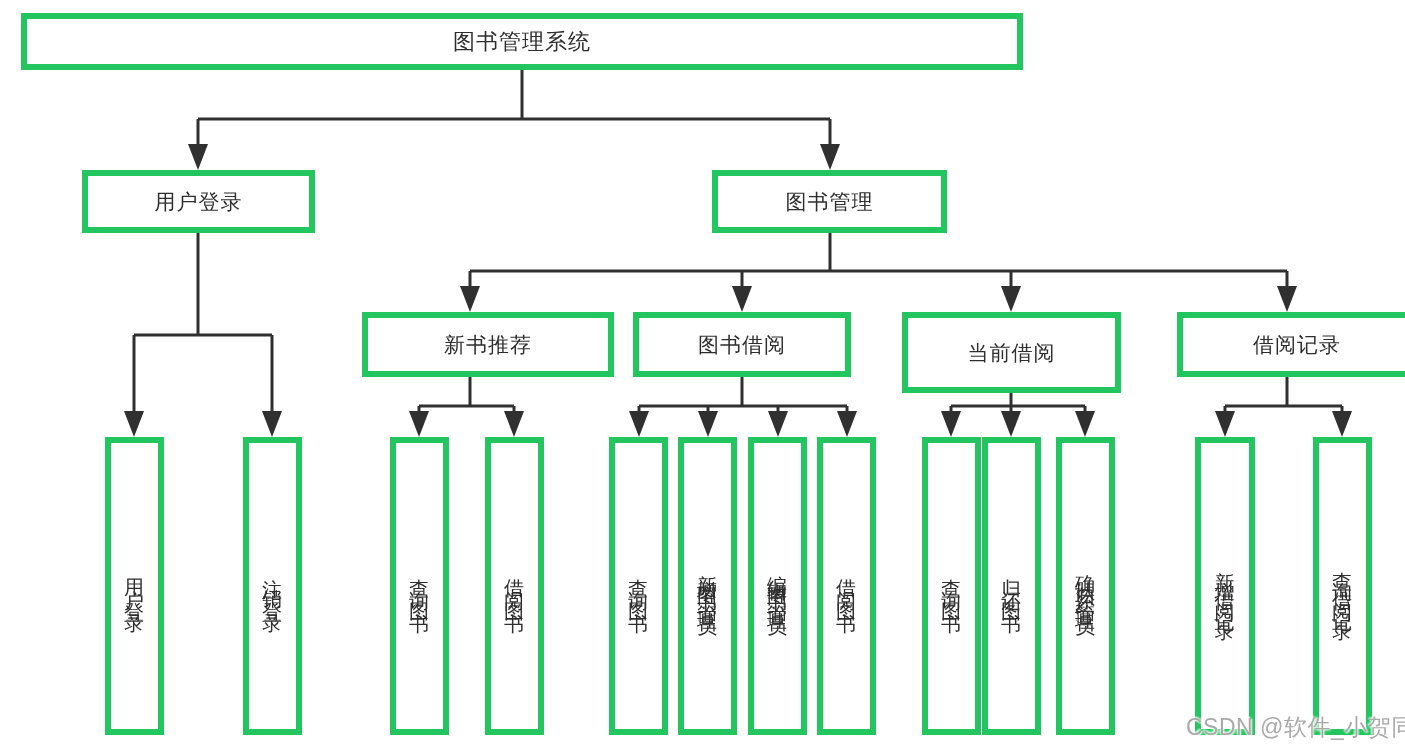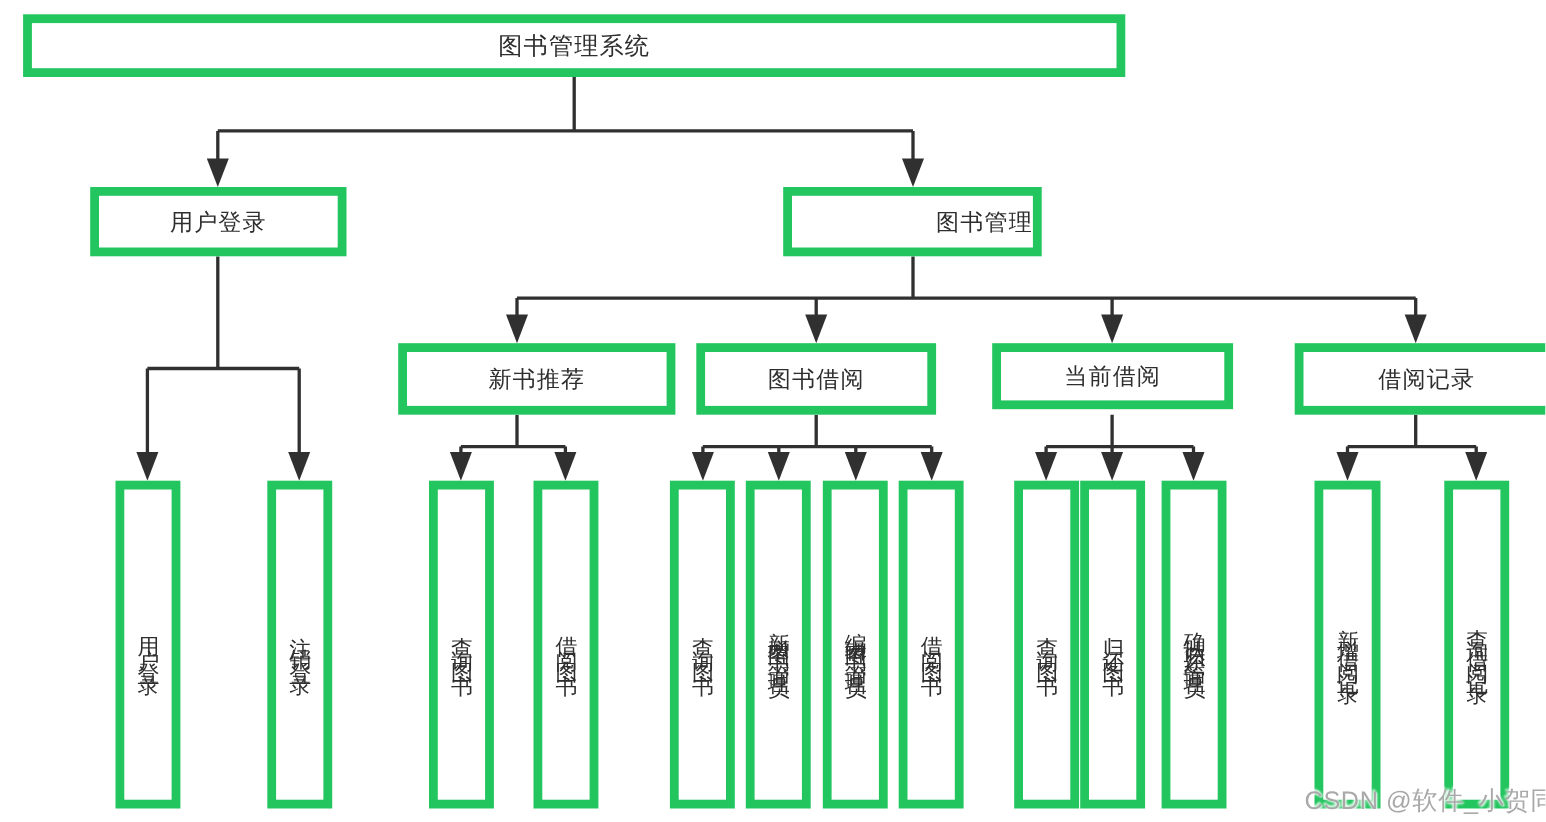--- a/index.html
+++ b/index.html
@@ -14,40 +14,40 @@
   }
   #connector-layer {
     position: absolute;
     left: 0; top: 0;
     width: 1405px; height: 747px;
     z-index: 1;
   }
   .node {
     position: absolute;
     box-sizing: border-box;
-    border: 8px solid #22c55e;
+    border: 6px solid #22c55e;
     background: #ffffff;
     display: flex;
     align-items: center;
     justify-content: center;
     font-size: 21px;
     letter-spacing: 1px;
     color: #2e2e2e;
     z-index: 2;
     white-space: nowrap;
   }
   
   #n-root { left: 21px; top: 13px; width: 1002px; height: 57px; font-size: 22px; }
   
   #n-user-login       { left: 82px;  top: 170px; width: 233px; height: 63px; }
-  #n-book-management  { left: 712px; top: 170px; width: 235px; height: 63px; justify-content: flex-end; }
+  #n-book-management  { left: 712px; top: 170px; width: 235px; height: 63px; }
   
   #n-new-book-recommend { left: 362px;  top: 312px; width: 252px; height: 65px; }
   #n-book-borrowing     { left: 633px;  top: 312px; width: 218px; height: 65px; }
-  #n-current-borrowing  { left: 902px;  top: 312px; width: 219px; height: 60px; }
+  #n-current-borrowing  { left: 902px;  top: 312px; width: 219px; height: 81px; }
   #n-borrowing-records  { left: 1177px; top: 312px; width: 240px; height: 65px; }
   
   .leaf { top: 437px; height: 298px; width: 59px; font-size: 20px; }
   .leaf span {
     writing-mode: vertical-rl;
     text-orientation: mixed;
     line-height: 1;
     letter-spacing: 0.58em;
     white-space: nowrap;
   }

